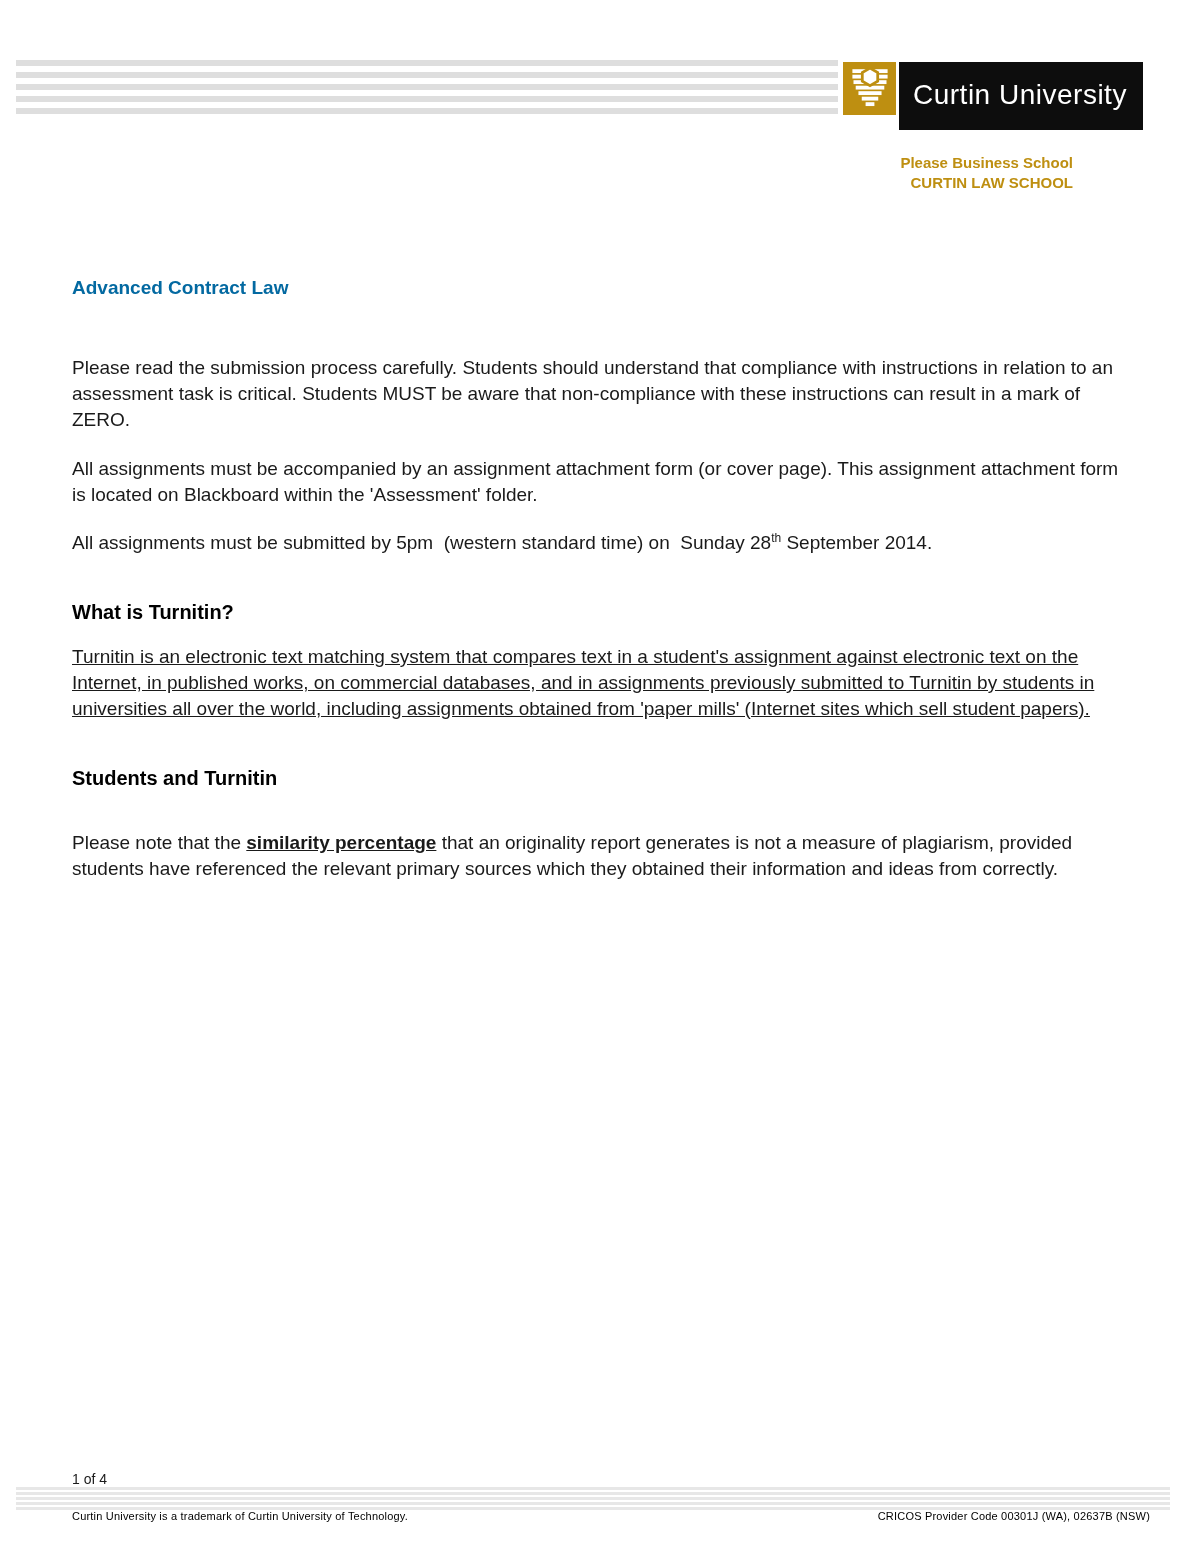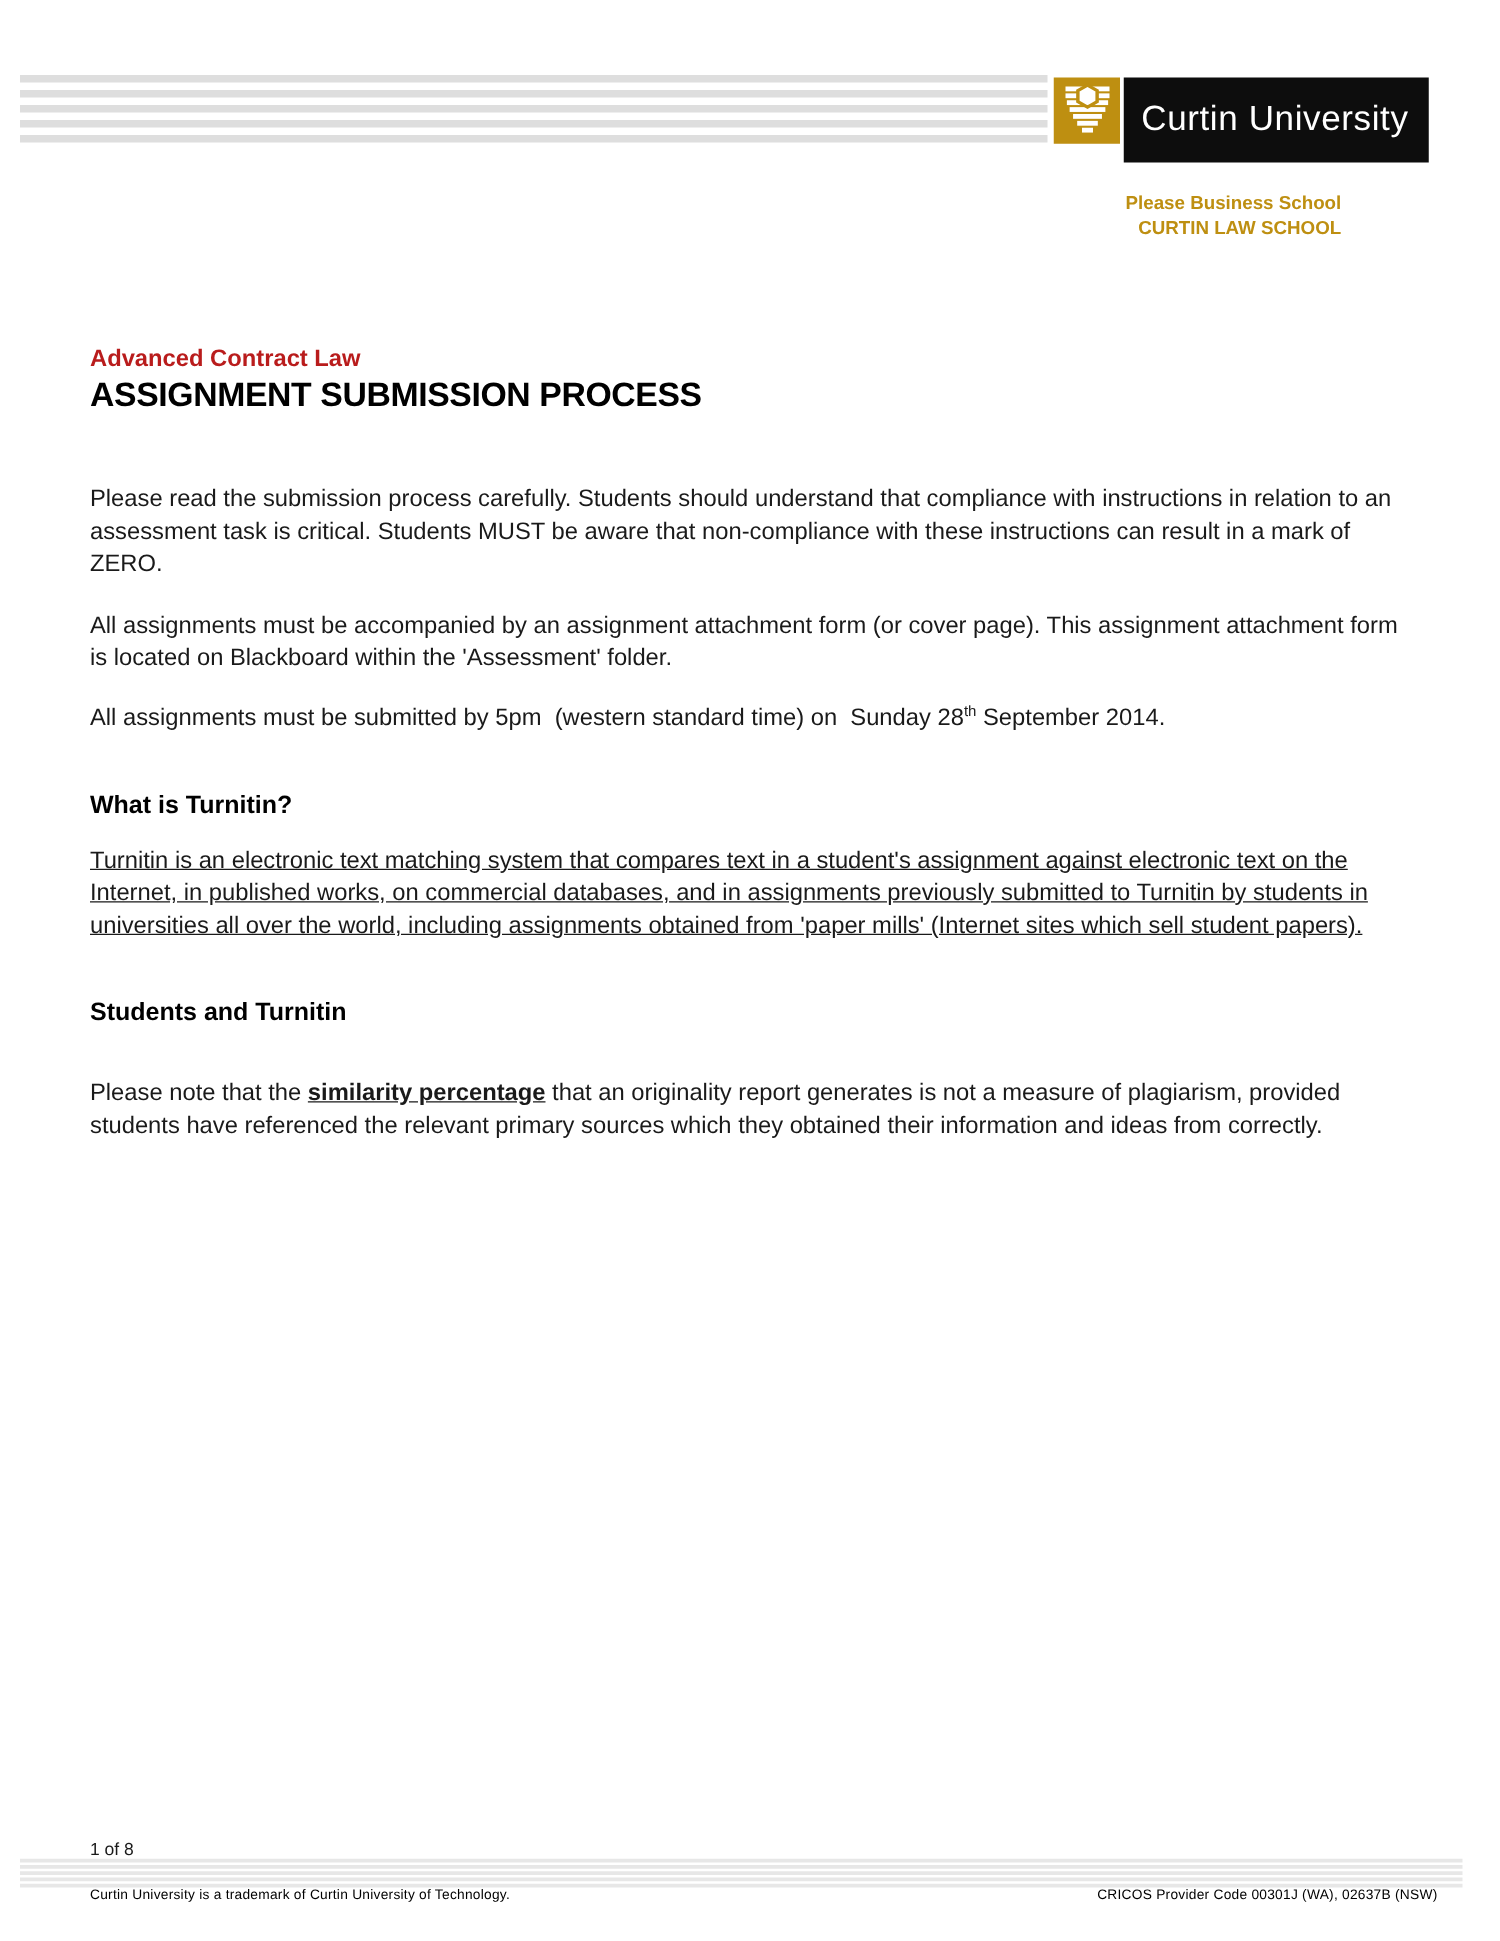--- a/index.html
+++ b/index.html
@@ -66,21 +66,21 @@
 
   
   .content {
     position: absolute;
     left: 72px;
     right: 72px;
     top: 277px;
     color: #1a1a1a;
   }
   .course-title {
-    color: #b91c1c;
+    color: #0369a1;
     font-weight: bold;
     font-size: 19px;
     line-height: 22px;
   }
   h1.doc-title {
     font-size: 27px;
     line-height: 30px;
     font-weight: bold;
     color: #000000;
     margin-top: 2px;
@@ -171,36 +171,35 @@
     <div class="logo-word">Curtin University</div>
   </div>
 
   <div class="school">
     <div>Please Business School</div>
     <div>CURTIN LAW SCHOOL</div>
   </div>
 
   <div class="content">
     <div class="course-title">Advanced Contract Law</div>
-    <h1 class="doc-title">ASSIGNMENT SUBMISSION PROCESS</h1>
 
     <p class="p-intro">Please read the submission process carefully. Students should understand that compliance with instructions in relation to an assessment task is critical. Students MUST be aware that non-compliance with these instructions can result in a mark of ZERO.</p>
 
     <p class="p-attachment">All assignments must be accompanied by an assignment attachment form (or cover page). This assignment attachment form is located on Blackboard within the 'Assessment' folder.</p>
 
     <p class="p-deadline"><span>All assignments must be submitted by 5pm  (western standard time) on  Sunday 28</span><sup>th</sup><span> September 2014.</span></p>
 
     <h2 class="section-heading">What is Turnitin?</h2>
     <p class="p-turnitin">Turnitin is an electronic text matching system that compares text in a student's assignment against electronic text on the Internet, in published works, on commercial databases, and in assignments previously submitted to Turnitin by students in universities all over the world, including assignments obtained from 'paper mills' (Internet sites which sell student papers).</p>
 
     <h2 class="section-heading">Students and Turnitin</h2>
     <p class="p-similarity"><span>Please note that the </span><span class="emph-underline">similarity percentage</span><span> that an originality report generates is not a measure of plagiarism, provided students have referenced the relevant primary sources which they obtained their information and ideas from correctly.</span></p>
   </div>
 
-  <div class="page-number">1 of 8</div>
+  <div class="page-number">1 of 4</div>
 
   <div class="bottom-stripes">
     <span class="stripe"></span>
     <span class="stripe"></span>
     <span class="stripe"></span>
     <span class="stripe"></span>
     <span class="stripe" style="margin-bottom:0;"></span>
   </div>
 
   <div class="footer-line">

